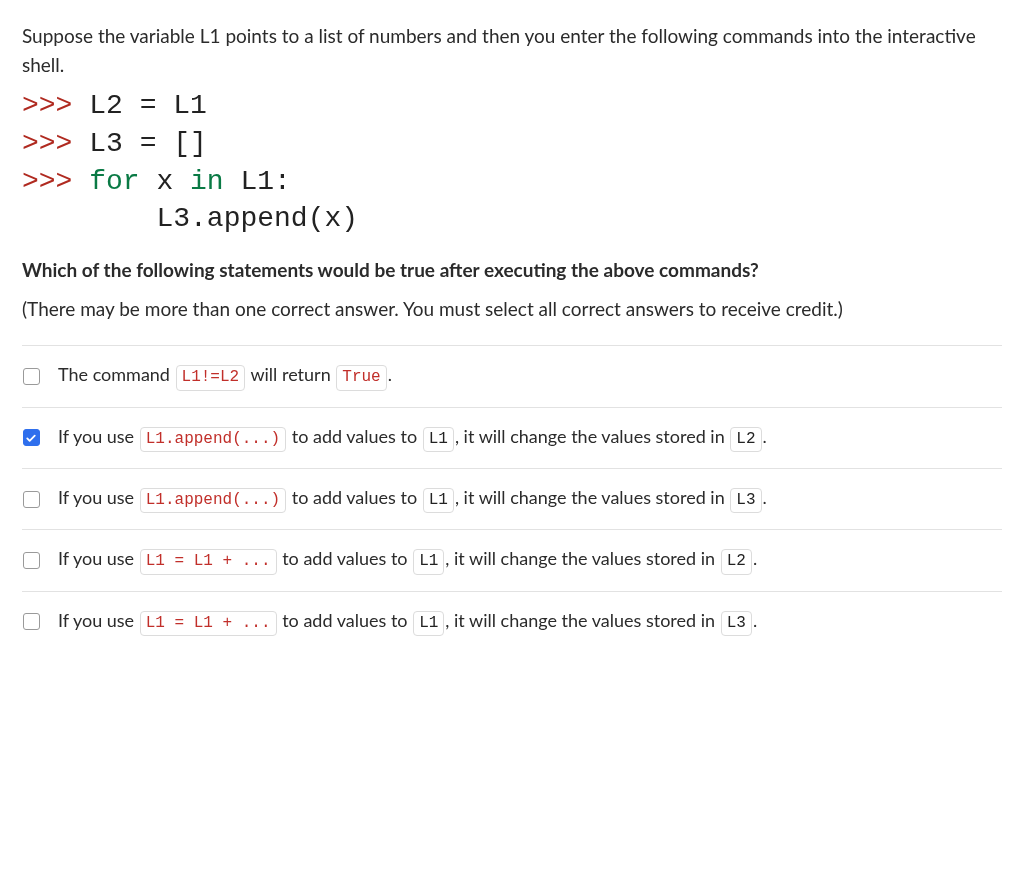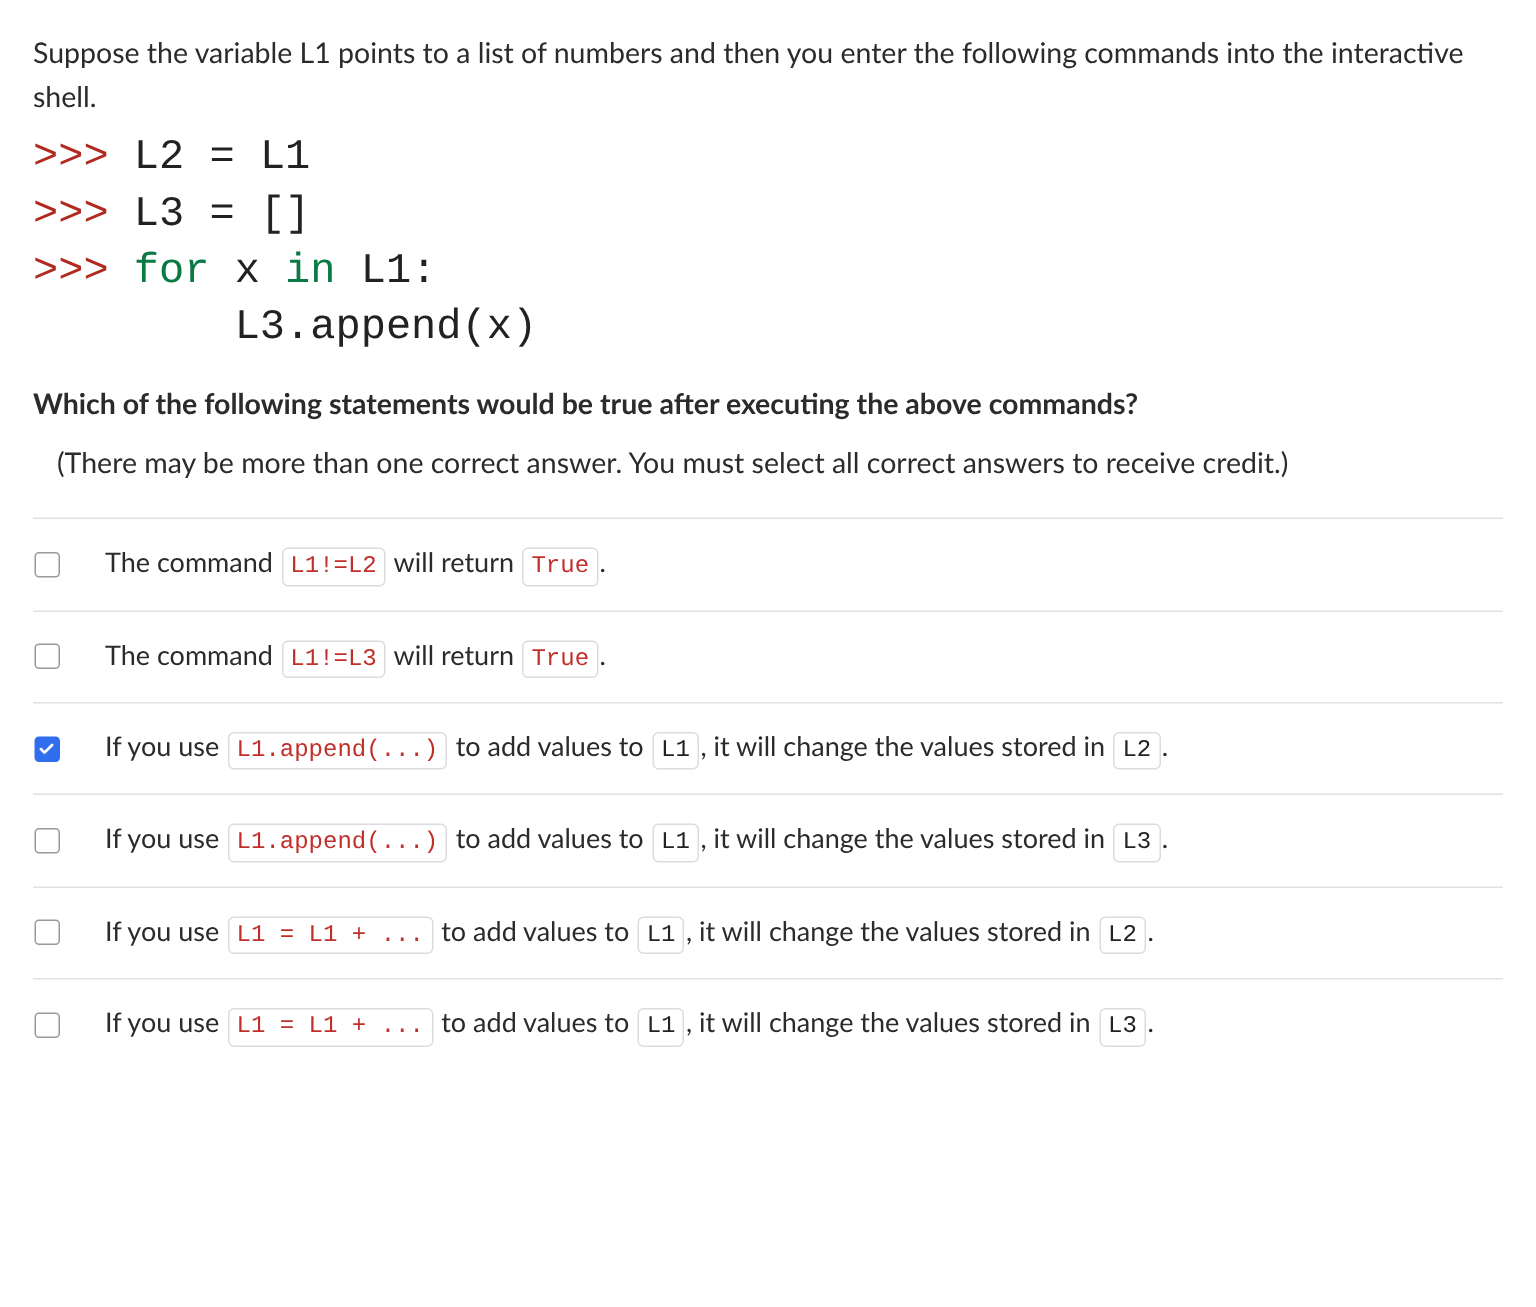--- a/index.html
+++ b/index.html
@@ -18,26 +18,26 @@
     font-family: "Courier New", Courier, monospace;
     font-size: 28px;
     line-height: 1.35;
     white-space: pre;
     margin: 8px 0 12px 0;
   }
   .prompt { color: #b02a20; }
   .kw { color: #0a7a45; }
   .plain { color: #222; }
   .q2 { margin: 18px 0 10px 0; font-weight: bold; }
-  .q3 { margin: 10px 0 22px 16px; }
+  .q3 { margin: 10px 0 22px 0; }
   .options { }
   .option {
     display: flex;
     align-items: center;
-    gap: 30px;
+    gap: 18px;
     padding: 16px 0 16px 0;
     border-top: 1px solid #e2e2e2;
     font-size: 18px;
     line-height: 1.4;
     color: #2b2b2b;
   }
   .cbwrap {
     width: 18px; height: 18px; flex: 0 0 18px;
     display: inline-flex; align-items: center; justify-content: center;
   }
@@ -87,28 +87,20 @@
   <div class="option">
     <span class="cbwrap">
         <span class="cb"></span>
       </span>
     <span class="opt-text">
       <span>The command </span><span class="codechip chip-red">L1!=L2</span><span> will return </span><span class="codechip chip-red">True</span><span>.</span>
     </span>
   </div>
 
 
-  <div class="option">
-    <span class="cbwrap">
-        <span class="cb"></span>
-      </span>
-    <span class="opt-text">
-      <span>The command </span><span class="codechip chip-red">L1!=L3</span><span> will return </span><span class="codechip chip-red">True</span><span>.</span>
-    </span>
-  </div>
 
 
   <div class="option">
     <span class="cbwrap">
         <span class="cb checked">
           <svg viewBox="0 0 16 16">
             <path d="M3 8.5 L6.2 11.7 L13 4.9" stroke="#fff" stroke-width="2.4" fill="none" stroke-linecap="round" stroke-linejoin="round"></path>
           </svg>
         </span>
       </span>

